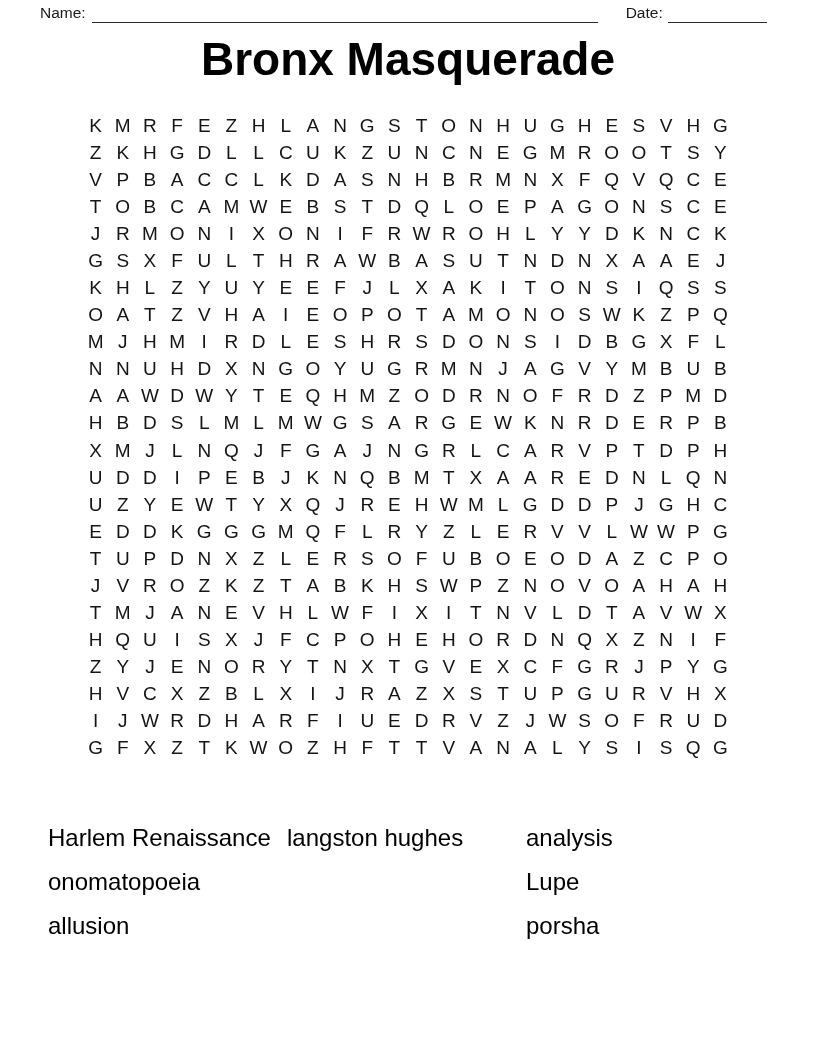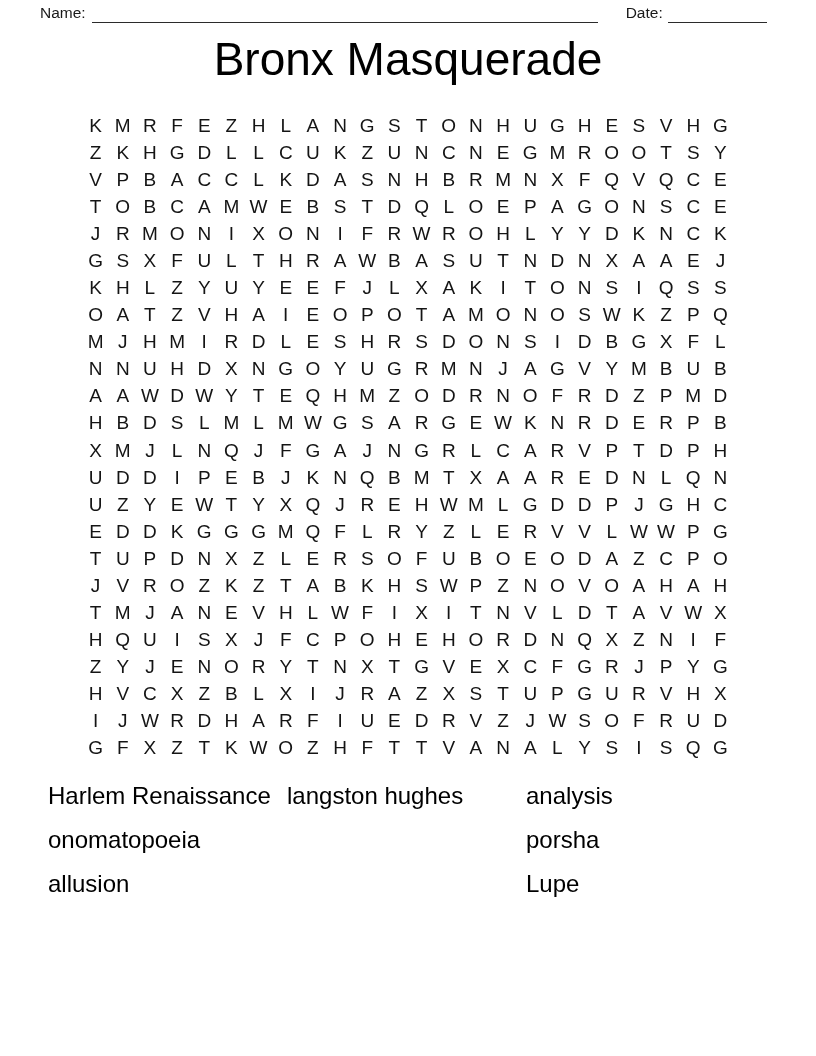--- a/index.html
+++ b/index.html
@@ -21,39 +21,39 @@
   .hdr-label { line-height:20px; }
   .blank-line { border-bottom:1.6px solid #2b2b2b; height:17px; }
   .name-line { width:506px; margin-left:6px; }
   .date-label { margin-left:28px; }
   .date-line { width:99px; margin-left:5px; }
 
   
   .title {
     position:absolute; top:32px; left:0; width:816px;
     text-align:center;
-    font-size:46px; font-weight:400; color:#000;
+    font-size:46px; font-weight:700; color:#000;
     letter-spacing:0;
   }
 
   
   .grid {
     position:absolute; left:82px; top:112px; width:652px; height:650px;
     display:grid;
     grid-template-columns:repeat(24, 1fr);
     grid-template-rows:repeat(24, 1fr);
   }
   .cell {
     display:flex; align-items:center; justify-content:center;
     font-size:19px; font-weight:400; color:#141414;
   }
 
   
   .words {
-    position:absolute; left:48px; top:774px; width:722px;
+    position:absolute; left:48px; top:816px; width:722px;
     display:grid; grid-template-columns:239px 239px 244px;
   }
   .word-col { display:flex; flex-direction:column; }
   .word {
     height:44px; line-height:44px;
     font-size:24px; color:#000; white-space:nowrap;
   }
 </style>
 </head>
 <body>
@@ -650,16 +650,16 @@
     <div class="word-col">
       <div class="word">Harlem Renaissance</div>
       <div class="word">onomatopoeia</div>
       <div class="word">allusion</div>
     </div>
     <div class="word-col">
       <div class="word">langston hughes</div>
     </div>
     <div class="word-col">
       <div class="word">analysis</div>
+      <div class="word">Lupe</div>
       <div class="word">porsha</div>
-      <div class="word">Lupe</div>
     </div>
   </div>
 
 </body></html>

